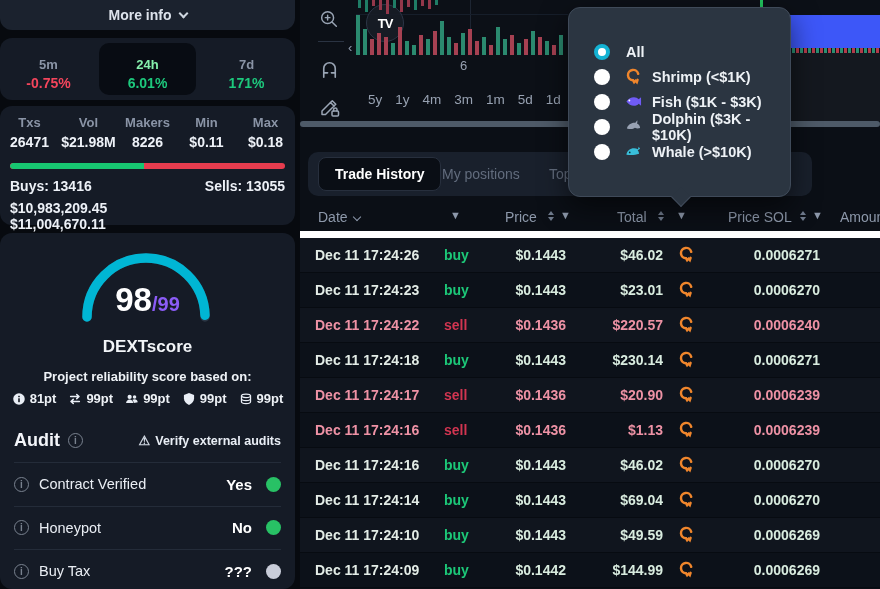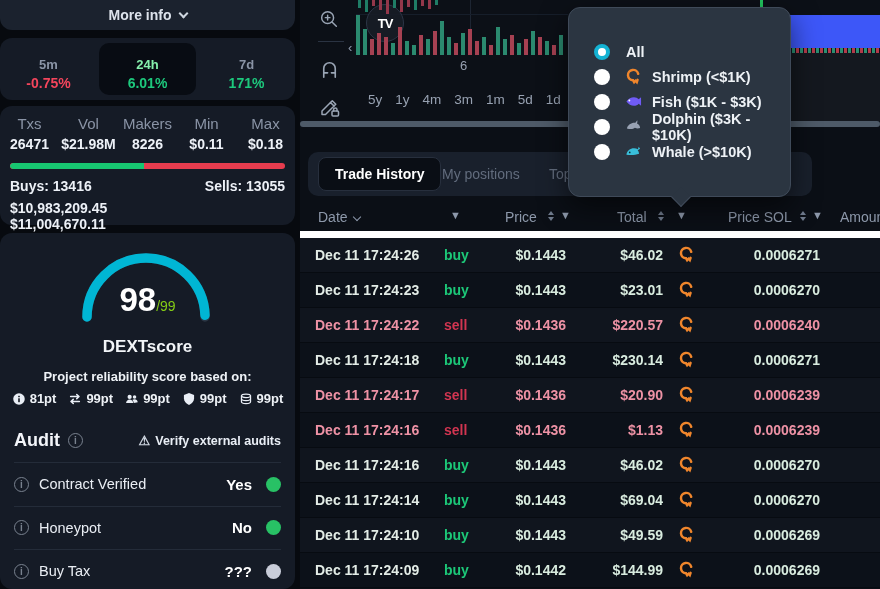--- a/index.html
+++ b/index.html
@@ -16,32 +16,32 @@
   .tf-cell{flex:1;display:flex;flex-direction:column;align-items:center;justify-content:center;gap:3px;padding-top:10px;cursor:pointer;}
   .tf-cell .lb{font-size:13px;color:#8a94a6;font-weight:600;}
   .tf-cell .vl{font-size:14px;font-weight:700;}
   .tf-cell.sel{background:#080c13;border-radius:10px;margin:5px 2px;}
   .tf-cell.sel .lb{color:#86efac;}
   .up{color:#1dc97d;} .down{color:#f4455c;}
 
   .card-stats{top:106px;height:119px;}
   .stats-grid{display:flex;padding-top:9px;}
   .st-cell{flex:1;display:flex;flex-direction:column;align-items:center;gap:4px;}
-  .st-cell .lb{font-size:15px;color:#8a94a6;font-weight:400;}
+  .st-cell .lb{font-size:13px;color:#8a94a6;font-weight:700;}
   .st-cell .vl{font-size:14px;font-weight:700;color:#eef2f8;}
   .bs-bar{position:absolute;left:10px;top:57px;width:275px;height:6px;border-radius:3px;background:#e73c4e;overflow:hidden;}
   .bs-green{height:100%;background:#17c671;border-radius:3px 0 0 3px;}
   .bs-line{position:absolute;left:10px;right:10px;display:flex;justify-content:space-between;font-size:14px;font-weight:700;color:#edf1f7;}
   .bs-l1{top:72px;} .bs-l2{top:94px;flex-direction:column;}
 
   .card-score{top:233px;height:356px;}
   .gauge{position:absolute;top:14px;left:0;}
   .score{position:absolute;top:48px;left:0;width:295px;text-align:center;}
   .score .n{font-size:33px;font-weight:700;color:#ffffff;}
-  .score .m{font-size:14px;font-weight:400;color:#84cc16;}
+  .score .m{font-size:20px;font-weight:700;color:#8b5cf6;}
   .score-title{position:absolute;top:104px;width:295px;text-align:center;font-size:17px;font-weight:700;color:#f2f5f8;}
   .score-sub{position:absolute;top:136px;width:295px;text-align:center;font-size:13px;font-weight:700;color:#eef2f6;}
   .metrics{position:absolute;top:158px;width:295px;display:flex;justify-content:center;gap:12px;}
   .metric{display:flex;align-items:center;gap:4px;font-size:13px;font-weight:700;color:#eef2f6;}
   .audit-head{position:absolute;top:197px;left:14px;right:14px;display:flex;justify-content:space-between;align-items:center;}
   .audit-title{font-size:18px;font-weight:700;color:#f4f6fa;}
   .audit-head .lft{display:flex;align-items:center;gap:8px;}
   .audit-link{display:flex;align-items:center;gap:5px;font-size:12.5px;font-weight:700;color:#e9eef5;cursor:pointer;}
   .warn{font-size:13px;color:#cfd6e0;}
   .icircle{display:inline-flex;align-items:center;justify-content:center;width:15px;height:15px;border:1.4px solid #79828f;border-radius:50%;

